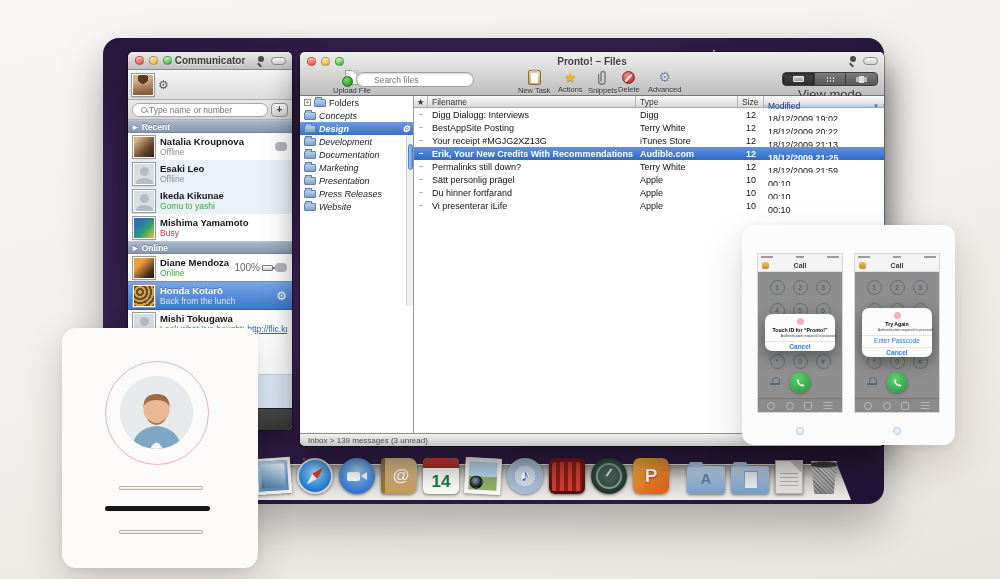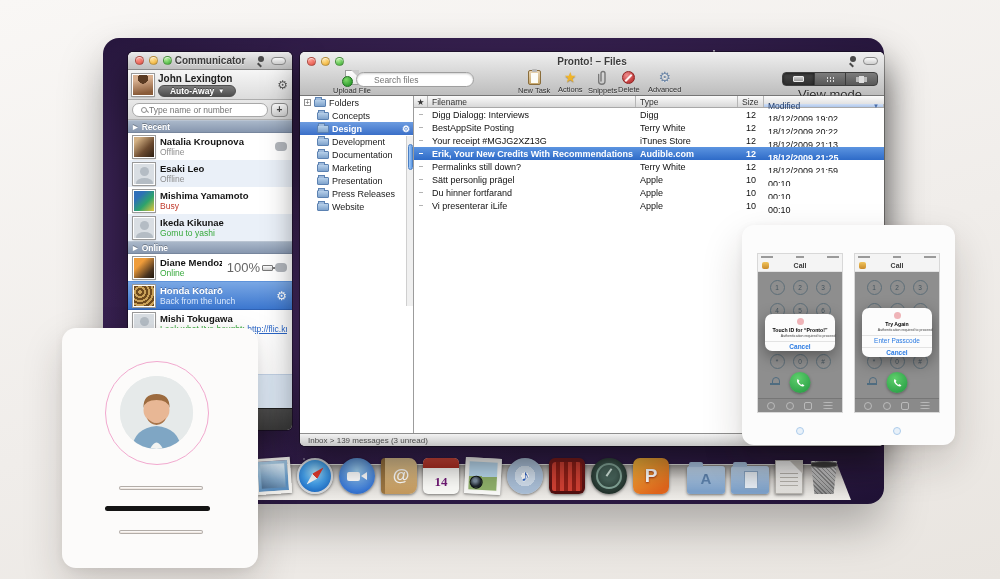--- a/index.html
+++ b/index.html
@@ -43,21 +43,21 @@
   .ic-facetime { border-radius:50%; background:radial-gradient(circle at 50% 35%, #9fd0f2 0%, #3a79d6 70%, #2456a8 100%);
     box-shadow:0 1px 3px rgba(0,0,0,.5); }
   .ic-facetime::before{content:"";position:absolute;left:8px;top:14px;width:13px;height:9px;background:#fff;border-radius:2px;}
   .ic-facetime::after{content:"";position:absolute;left:22px;top:14px;border-top:4.5px solid transparent;border-bottom:4.5px solid transparent;border-right:6px solid #fff;}
   .ic-contacts { border-radius:4px 8px 8px 4px; background:linear-gradient(#e4c794,#c59a5d);
     border-left:4px solid #9a7440; box-shadow:0 1px 3px rgba(0,0,0,.5);
     display:flex; align-items:center; justify-content:center; color:#fff; font-size:17px; font-weight:bold;}
   .ic-cal { border-radius:5px; background:#fbfbf8; box-shadow:0 1px 3px rgba(0,0,0,.5); overflow:hidden;
     display:flex; align-items:flex-end; justify-content:center; }
   .ic-cal::before{content:"";position:absolute;left:0;top:0;right:0;height:10px;background:linear-gradient(#d6493c,#a82c22);}
-  .ic-cal .day { font-size:13px; font-weight:bold; color:#701a75; line-height:24px;font-family:Liberation Serif, serif; }
+  .ic-cal .day { font-size:17px; font-weight:bold; color:#15803d; line-height:24px; }
   .ic-photo { background:#f7f7f4; border:3px solid #fafaf8; transform:rotate(3deg); box-shadow:0 1px 3px rgba(0,0,0,.5); }
   .ic-photo::before{content:"";position:absolute;inset:1px;background:linear-gradient(#b9d8ee 52%, #8fb06a 52%);}
   .ic-photo::after{content:"";position:absolute;left:2px;bottom:2px;width:11px;height:11px;border-radius:50%;
     background:radial-gradient(circle at 40% 35%, #7d8ea0 15%, #1d242c 60%); border:1px solid #0d1115;}
   .ic-dvd { border-radius:50%; background:radial-gradient(circle, #ffffff 0 14%, #cfdcea 15% 40%, #a9bed6 41% 70%, #8fa6c2 100%);
     box-shadow:0 1px 3px rgba(0,0,0,.5); display:flex; align-items:center; justify-content:center; }
   .ic-dvd .note { color:#2a5fc2; font-size:16px; font-weight:bold; text-shadow:0 1px 1px rgba(255,255,255,.8); }
   .ic-booth { border-radius:6px; background:linear-gradient(#7d1d1d,#4f0f0f); box-shadow:0 1px 3px rgba(0,0,0,.5); }
   .ic-booth::after{content:"";position:absolute;inset:4px 3px 3px 3px;border-radius:4px 4px 2px 2px;
     background:repeating-linear-gradient(90deg,#cf4033 0 4px,#8e1f17 4px 8px);}
@@ -136,21 +136,21 @@
   .av-ph { background:#d9dee3; position:relative; overflow:hidden; }
   .av-ph::before{content:"";position:absolute;left:6px;top:3px;width:9px;height:9px;border-radius:50%;background:#b4bcc4;}
   .av-ph::after{content:"";position:absolute;left:2px;bottom:-4px;width:17px;height:10px;border-radius:50%;background:#b4bcc4;}
   .av-art { background:linear-gradient(135deg,#d3b184 15%,#6b4a2f 60%,#2e1f12 100%); }
   .av-parrot { background:linear-gradient(135deg,#2e6fb8 25%,#2ea36b 60%,#e8c53a 100%); }
   .av-butterfly { background:linear-gradient(135deg,#ef9c3a 30%,#4a3420 75%,#1f160c 100%); }
   .av-leopard { background:repeating-radial-gradient(circle at 30% 30%, #caa25a 0 2px, #6e4a1e 2px 4px); }
   .bubble-icon { width:12px; height:9px; background:#b2b6bc; border-radius:4px; position:relative; flex:none; }
   .bubble-icon::after{content:"";position:absolute;left:2px;bottom:-3px;border:3px solid transparent;border-top-color:#b2b6bc;border-left-width:1px;}
   .batt-wrap { display:flex; align-items:center; gap:2px; flex:none; }
-  .batt-pct { font-size:13px; color:#666; }
+  .batt-pct { font-size:10px; color:#666; }
   .battery-icon { width:11px; height:6px; border:1px solid #777; border-radius:1px; background:linear-gradient(#fff,#cfcfcf); position:relative; }
   .battery-icon::after{content:"";position:absolute;right:-3px;top:1px;width:2px;height:2px;background:#777;}
   .sel-block { background:linear-gradient(#79a7e4,#3c77cf); border-top:1px solid #5e93da; border-bottom:1px solid #2f62b4; }
   .sel-block .cr-name { color:#fff; text-shadow:0 -1px 0 rgba(0,0,30,.3); }
   .sel-block .cr-status { color:#dcearff; color:#d9e7fb; }
   .sel-block .gear { color:#fff; }
   .actions-row { display:flex; gap:2px; padding:0 4px 5px 4px; height:20px; }
   .act-btn { flex:1; height:15px; border:1px solid #55678a; border-radius:4px;
     background:linear-gradient(#fefefe,#cdcdcd); box-shadow:0 1px 1px rgba(0,0,20,.35);
     display:flex; align-items:center; justify-content:center; gap:3px;
@@ -195,21 +195,21 @@
   .seg:last-child { border-right:none; }
   .seg.active { background:linear-gradient(#474747,#2e2e2e); box-shadow:inset 0 1px 3px rgba(0,0,0,.6); }
   .g-list { width:11px; height:6px; border:1px solid #e8e8e8; border-radius:1px; background:linear-gradient(#cfcfcf,#9a9a9a); }
   .g-grid { width:1.5px; height:1.5px; background:#ddd; box-shadow:3px 0 #ddd,6px 0 #ddd,0 3px #ddd,3px 3px #ddd,6px 3px #ddd; margin:-2px 0 0 -5px; }
   .g-cover { width:5px; height:7px; background:#ddd; box-shadow:-4px 0 0 -1px #bbb, 4px 0 0 -1px #bbb; }
   .viewmode-label { position:absolute; left:482px; top:18px; width:96px; text-align:center; font-size:13px; color:#2e2e2e;
     text-shadow:0 1px 0 rgba(255,255,255,.5); }
   .pr-body { position:absolute; left:0; top:44px; right:0; bottom:13px; display:flex; background:#fff; overflow:hidden; }
   .pr-sidebar { width:114px; border-right:1px solid #9c9c9c; background:#fff; position:relative; font-size:9px; color:#1a1a1a; }
   .srow { height:13px; display:flex; align-items:center; gap:3px; padding-left:4px; white-space:nowrap; }
-  .srow.child { padding-left:17px; }
+  .srow.child { padding-left:4px;font-style:italic; }
   .srow.selected { background:linear-gradient(#6d9ce0,#3a6fc8); color:#fff; font-weight:bold; }
   .expander { width:7px; height:7px; border:1px solid #8d8d8d; background:#fff; color:#555; font-size:7px; line-height:5px; text-align:center; flex:none; }
   .folder-ic { width:12px; height:8px; background:linear-gradient(#b7d0ea,#7fa3cc); border:1px solid #5c82b2; border-radius:1px; position:relative; flex:none; }
   .folder-ic::before{content:"";position:absolute;left:0;top:-3px;width:5px;height:2px;background:#9fbbdc;border:1px solid #5c82b2;border-bottom:none;}
   .srow .gear { font-size:9px; color:#fff; margin-left:auto; margin-right:3px; }
   .side-scroll { position:absolute; right:0; top:40px; width:7px; height:170px; background:#f0f0f0; border-left:1px solid #cfcfcf; }
   .side-thumb { position:absolute; left:0.5px; top:8px; width:5px; height:26px; border-radius:3px;
     background:linear-gradient(90deg,#a7cdf8,#5e9ae6); border:0.5px solid #4a7fc4; }
   .pr-list { flex:1; display:flex; flex-direction:column; font-size:9px; }
   .lhdr { height:12px; display:flex; background:linear-gradient(#fbfbfb,#d8d8d8); border-bottom:1px solid #a8a8a8; color:#333; }
@@ -322,27 +322,20 @@
       <span class="light l-green"></span>
     </div>
     <span class="win-title">Communicator</span>
     <div class="tb-right">
       <span class="pin"></span>
       <span class="capsule"></span>
     </div>
   </div>
   <div class="comm-user">
     <div class="avatar av-john"></div>
-    <div class="comm-user-col">
-      <div class="comm-name">John Lexington</div>
-      <div class="status-pill">
-        <span>Auto-Away</span>
-        <span class="mini-caret">▼</span>
-      </div>
-    </div>
     <span class="gear">⚙</span>
   </div>
   <div class="comm-search">
     <span class="mag"></span>
     <input class="searchfield" placeholder="Type name or number" style="">
     <span class="plusbtn">+</span>
   </div>
 
   <div class="sec-hdr">
     <span class="tri">▶</span>
@@ -357,32 +350,32 @@
     </div>
     <span class="bubble-icon"></span>
   </div>
   <div class="crow alt">
     <div class="avatar av-ph"></div>
     <div class="cr-texts">
       <div class="cr-name">Esaki Leo</div>
       <div class="cr-status st-gray">Offline</div>
     </div>
   </div>
+  <div class="crow alt">
+    <div class="avatar av-ph"></div>
+    <div class="cr-texts">
+      <div class="cr-name">Ikeda Kikunae</div>
+      <div class="cr-status st-green">Gomu to yashi</div>
+    </div>
+  </div>
   <div class="crow">
     <div class="avatar av-parrot"></div>
     <div class="cr-texts">
       <div class="cr-name">Mishima Yamamoto</div>
       <div class="cr-status st-red">Busy</div>
-    </div>
-  </div>
-  <div class="crow alt">
-    <div class="avatar av-ph"></div>
-    <div class="cr-texts">
-      <div class="cr-name">Ikeda Kikunae</div>
-      <div class="cr-status st-green">Gomu to yashi</div>
     </div>
   </div>
 
   <div class="sec-hdr">
     <span class="tri">▶</span>
     <span>Online</span>
   </div>
 
   <div class="crow">
     <div class="avatar av-butterfly"></div>

